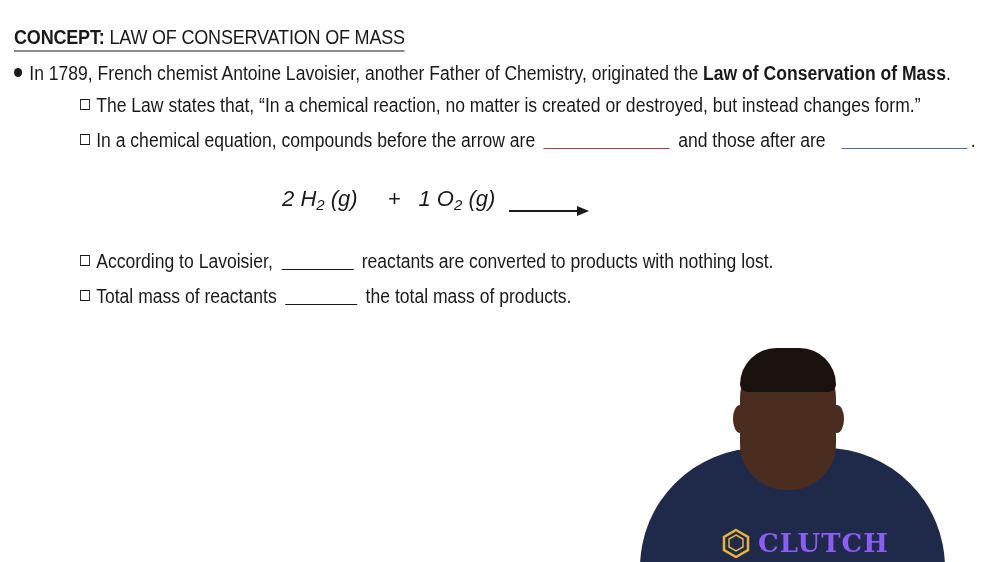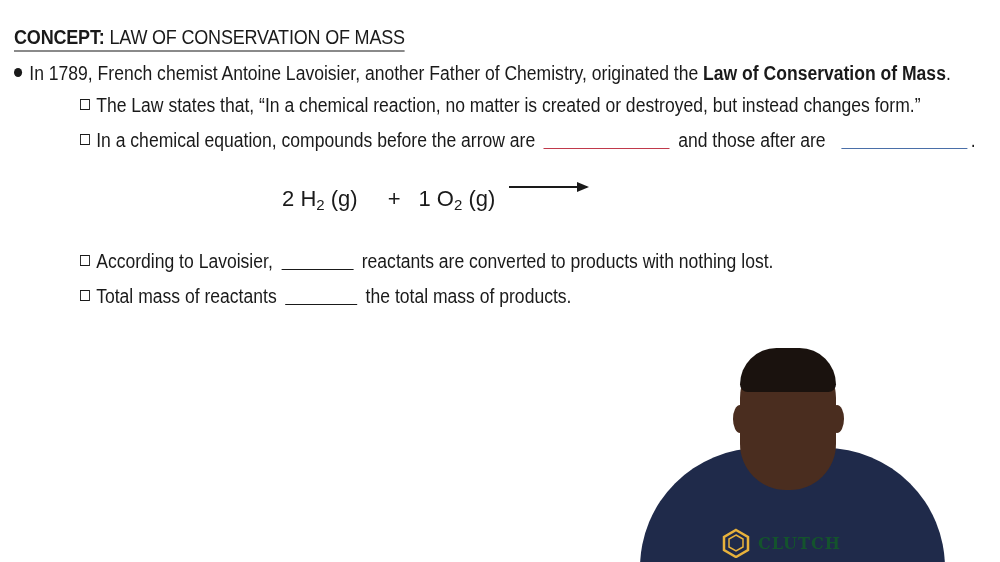--- a/index.html
+++ b/index.html
@@ -72,21 +72,22 @@
     }
     .blank.red { border-bottom-color: #c0394b; }
     .blank.blue { border-bottom-color: #4a6fa8; }
     .equation {
       position: absolute;
       left: 282px;
       top: 186px;
       font-size: 22px;
       white-space: nowrap;
       display: flex;
-      align-items: flex-start;
+      align-items: flex-end;
+      font-style: italic;
     }
     .equation sub { font-size: 15px; vertical-align: -4px; line-height: 0; }
     .equation .gap { display: inline-block; }
     .arrow {
       display: inline-block;
       position: relative;
       width: 78px;
       height: 2px;
       background: #1a1a1a;
       margin: 0 14px;
@@ -155,24 +156,24 @@
       border-radius: 50%;
     }
     .ear-l { left: 93px; }
     .ear-r { left: 190px; }
     .logo {
       position: absolute;
       left: 82px;
       top: 188px;
       display: flex;
       align-items: center;
-      color: #14532d;
+      color: #8b5cf6;
       font-family: "DejaVu Serif", serif;
       font-weight: 700;
-      font-size: 16px;
+      font-size: 26px;
       letter-spacing: 1px;
     }
     .hex { margin-right: 8px; }
   </style>
 </head>
 <body>
 
 <div class="title">
   <b>CONCEPT:</b>
   <span>LAW OF CONSERVATION OF MASS</span>

